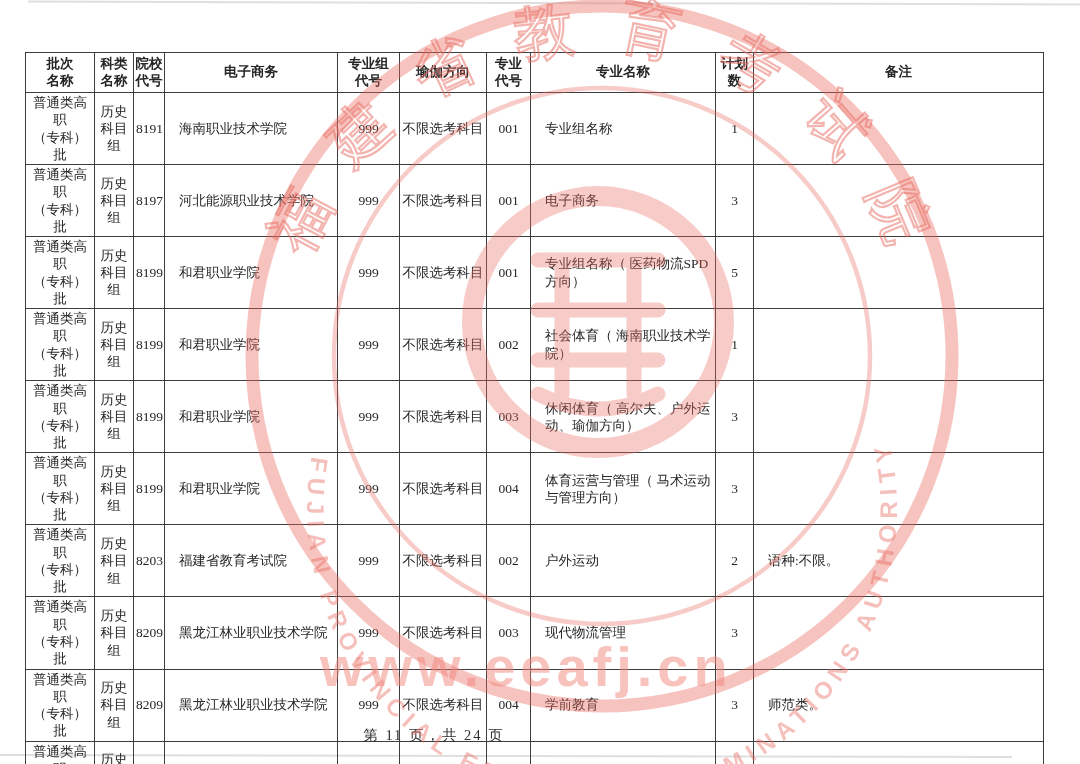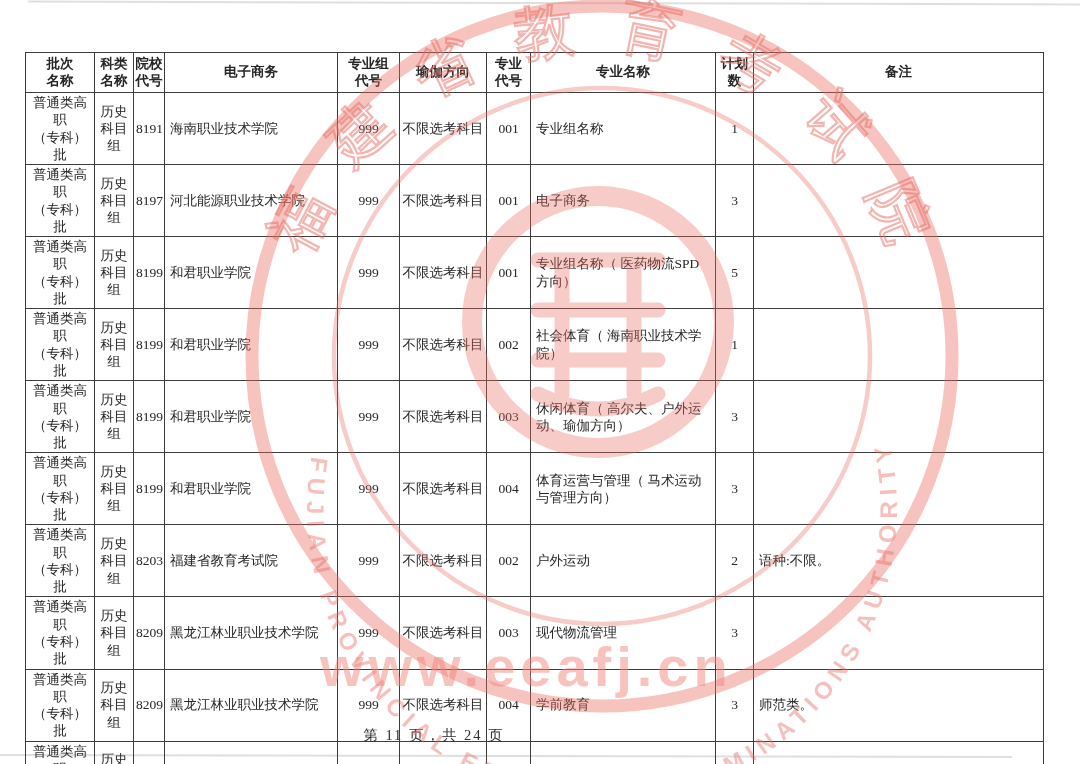--- a/index.html
+++ b/index.html
@@ -29,21 +29,21 @@
   .plan-table thead th{
     height:37px;
     font-size:13.5px;font-weight:700;line-height:1.25;
     text-align:center;padding:1px 1px;
   }
   .plan-table td{
     height:37.6px;
     font-size:13.5px;line-height:1.28;
     text-align:center;padding:1px 2px;
   }
-  .plan-table td.al{text-align:left;padding-left:5px;padding-right:3px;}
+  .plan-table td.al{text-align:left;padding-left:14px;padding-right:3px;}
 
   
   .footer{
     position:absolute;left:0;top:726px;width:868px;
     text-align:center;font-size:14.5px;letter-spacing:2px;color:#2e2e2e;
   }
 
   
   svg.watermark{
     position:absolute;left:0;top:0;width:1080px;height:764px;

